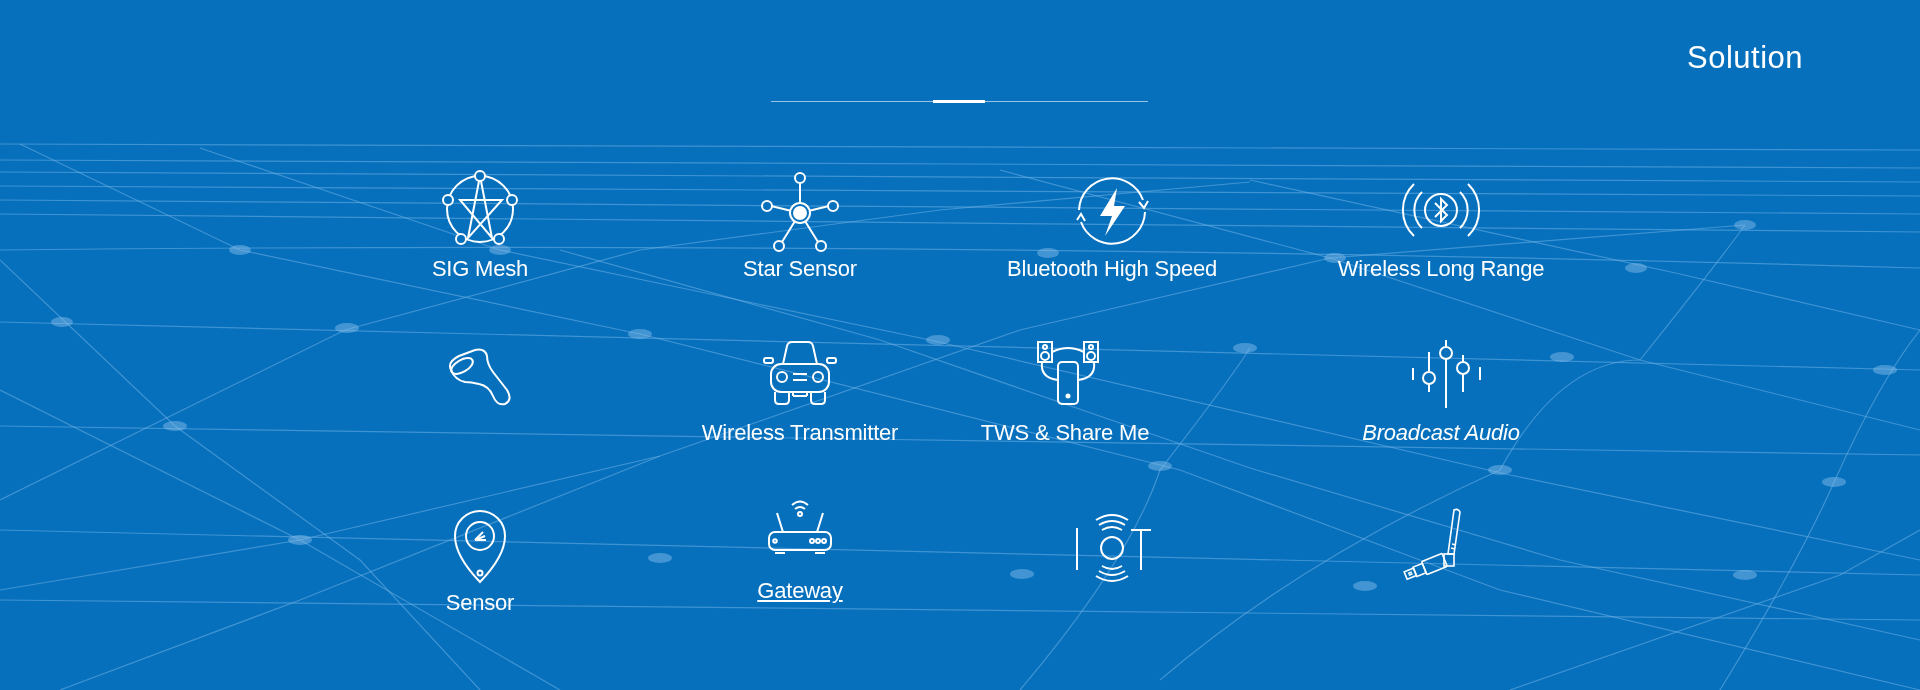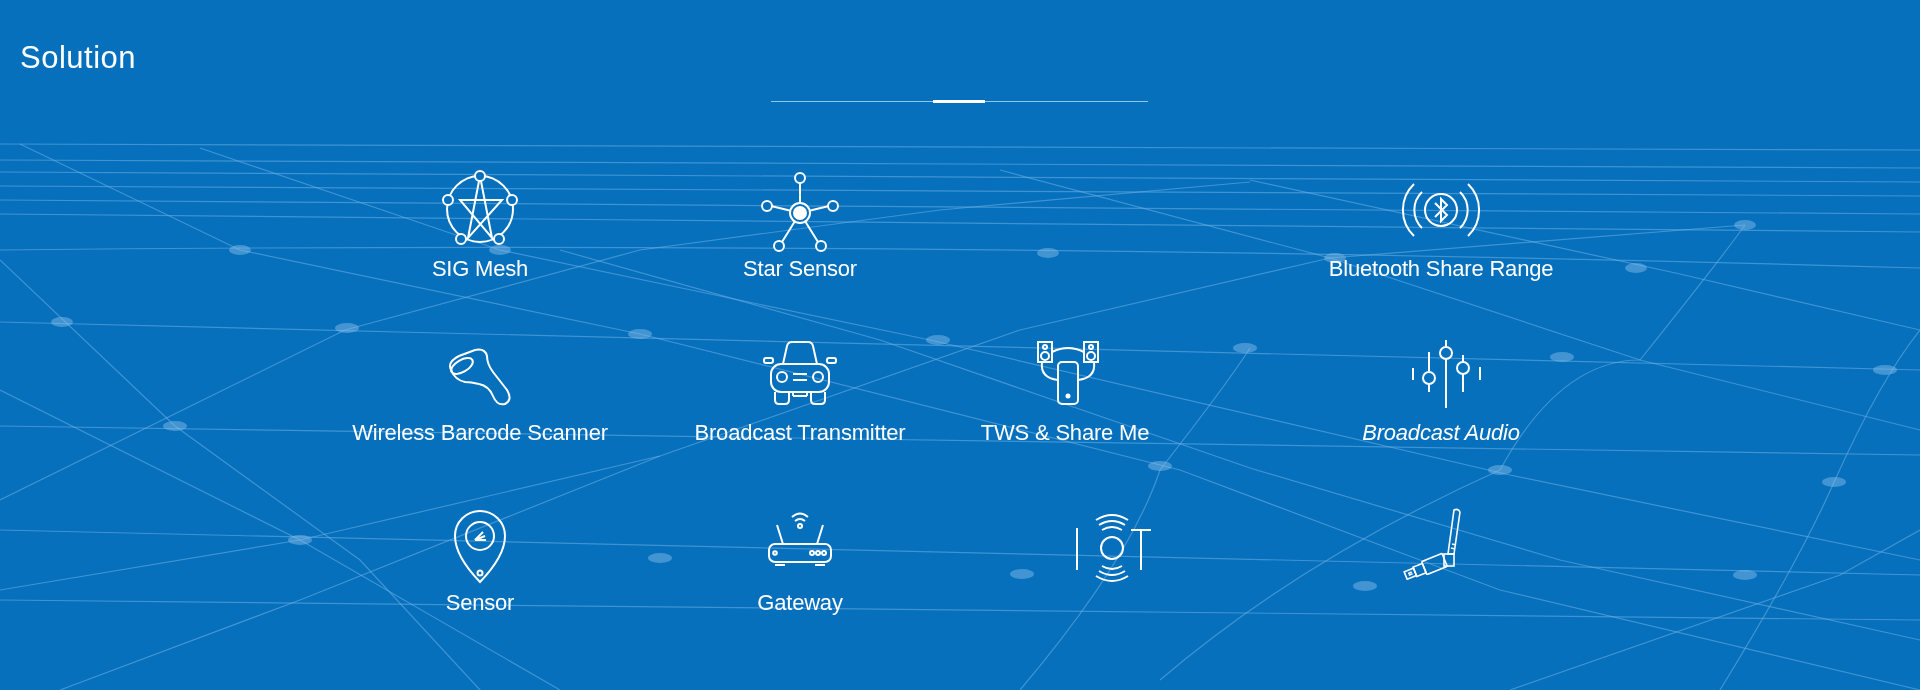--- a/index.html
+++ b/index.html
@@ -8,22 +8,22 @@
     background: #0670bd;
     font-family: "Liberation Sans", "DejaVu Sans", sans-serif;
     color: #ffffff;
     position: relative;
   }
   .bg-grid { position: absolute; left: 0; top: 0; width: 1920px; height: 690px; }
   .header {
     position: absolute; left: 0; top: 0; width: 1920px; text-align: center;
   }
   .title {
-    position: absolute; top: 40px; left: 0; width: 1803px; text-align: left;
-    font-size: 31px; letter-spacing: 0.5px; color: #ffffff; padding-left: 20px;
+    position: absolute; top: 40px; left: 0; width: 1803px; text-align: right;
+    font-size: 31px; letter-spacing: 0.5px; color: #ffffff;
   }
   .divider {
     position: absolute; top: 101px; left: 771px; width: 377px; height: 1px;
     background: rgba(200,225,250,0.75);
   }
   .divider-accent {
     position: absolute; top: 100px; left: 933px; width: 52px; height: 3px;
     background: #ffffff;
   }
   .grid-items {
@@ -140,64 +140,75 @@
         <circle cx="45" cy="12" r="5" fill="#0670bd"></circle>
         <circle cx="12" cy="40" r="5" fill="#0670bd"></circle>
         <circle cx="78" cy="40" r="5" fill="#0670bd"></circle>
         <circle cx="24" cy="80" r="5" fill="#0670bd"></circle>
         <circle cx="66" cy="80" r="5" fill="#0670bd"></circle>
       </svg>
     </span>
     <span class="label">Star Sensor</span>
   </a>
 
+  <a class="item" style="left:962px; top:166px;">
+    <span class="icon">
+      <svg viewBox="0 0 90 90" stroke="#fff" stroke-width="2" fill="none">
+        <path d="M12 44 A33 33 0 0 1 76 34"></path>
+        <path d="M78 46 A33 33 0 0 1 14 56"></path>
+        <polyline points="72,36 77,42 81,35"></polyline>
+        <polyline points="10,54 14,48 18,55"></polyline>
+        <polygon points="50,22 33,50 45,50 38,70 58,40 47,40" fill="#fff" stroke="none"></polygon>
+      </svg>
+    </span>
+    <span class="label">Bluetooth High Speed</span>
+  </a>
 
   <a class="item" style="left:1291px; top:166px;">
     <span class="icon">
       <svg viewBox="0 0 90 90" stroke="#fff" stroke-width="2" fill="none">
         <circle cx="45" cy="44" r="16"></circle>
         <polyline points="39,37 51,49 45,55 45,33 51,39 39,51"></polyline>
         <path d="M26 26 A25 25 0 0 0 26 62"></path>
         <path d="M64 26 A25 25 0 0 1 64 62"></path>
         <path d="M18 18 A36 36 0 0 0 18 70"></path>
         <path d="M72 18 A36 36 0 0 1 72 70"></path>
       </svg>
     </span>
-    <span class="label">Bluetooth Share Range</span>
+    <span class="label">Wireless Long Range</span>
   </a>
 
   <a class="item" style="left:330px; top:330px;">
     <span class="icon">
       <svg viewBox="0 0 90 90" stroke="#fff" stroke-width="2" fill="none">
         <path d="M16 40 Q12 32 24 26 L40 20 Q50 18 52 26 Q52 34 58 42 L72 60 Q78 70 70 74 Q62 76 58 66 Q54 56 44 54 Q36 52 30 52 Q20 50 16 40 Z"></path>
         <ellipse cx="27" cy="36" rx="12" ry="6" transform="rotate(-30 27 36)"></ellipse>
       </svg>
     </span>
-    <span class="label">Wireless Barcode Scanner</span>
   </a>
 
   <a class="item" style="left:650px; top:330px;">
     <span class="icon">
       <svg viewBox="0 0 90 90" stroke="#fff" stroke-width="2" fill="none">
         <path d="M28 34 L32 16 Q33 12 37 12 L53 12 Q57 12 58 16 L62 34"></path>
         <rect x="16" y="34" width="58" height="28" rx="10"></rect>
         <rect x="9" y="28" width="9" height="5" rx="2"></rect>
         <rect x="72" y="28" width="9" height="5" rx="2"></rect>
         <circle cx="27" cy="47" r="5"></circle>
         <circle cx="63" cy="47" r="5"></circle>
         <line x1="38" y1="44" x2="52" y2="44"></line>
         <line x1="38" y1="50" x2="52" y2="50"></line>
         <path d="M20 62 L20 70 Q20 74 24 74 L30 74 Q34 74 34 70 L34 62"></path>
         <path d="M56 62 L56 70 Q56 74 60 74 L66 74 Q70 74 70 70 L70 62"></path>
         <line x1="38" y1="62" x2="38" y2="66"></line>
           <line x1="38" y1="66" x2="52" y2="66"></line>
           <line x1="52" y1="62" x2="52" y2="66"></line>
       </svg>
     </span>
-    <span class="label">Broadcast Transmitter</span>
+    <span class="label">Wireless Transmitter</span>
   </a>
 
   <a class="item" style="left:915px; top:330px;">
     <span class="icon">
       <svg viewBox="0 0 90 90" stroke="#fff" stroke-width="2" fill="none">
         <rect x="18" y="12" width="14" height="20"></rect>
         <circle cx="25" cy="17" r="2"></circle>
           <circle cx="25" cy="26" r="4"></circle>
         <rect x="64" y="12" width="14" height="20"></rect>
         <circle cx="71" cy="17" r="2"></circle>
@@ -238,21 +249,21 @@
         <circle cx="45" cy="36" r="14"></circle>
         <circle cx="45" cy="73" r="2.5"></circle>
         <line x1="40" y1="40" x2="48" y2="32"></line>
         <line x1="40" y1="40" x2="50" y2="36"></line>
         <line x1="40" y1="40" x2="51" y2="40"></line>
       </svg>
     </span>
     <span class="label">Sensor</span>
   </a>
 
-  <a class="item" style="left:650px; top:500px;">
+  <a class="item" style="left:650px; top:488px;text-decoration:underline;">
     <span class="icon">
       <svg viewBox="0 0 90 90" stroke="#fff" stroke-width="2" fill="none">
         <path d="M37 17 Q45 10 53 17"></path>
         <path d="M40 21 Q45 17 50 21"></path>
         <circle cx="45" cy="26" r="2"></circle>
         <line x1="22" y1="25" x2="28" y2="44"></line>
         <line x1="68" y1="25" x2="62" y2="44"></line>
         <rect x="14" y="44" width="62" height="18" rx="6"></rect>
         <circle cx="20" cy="53" r="1.8"></circle>
         <circle cx="57" cy="53" r="2"></circle>

